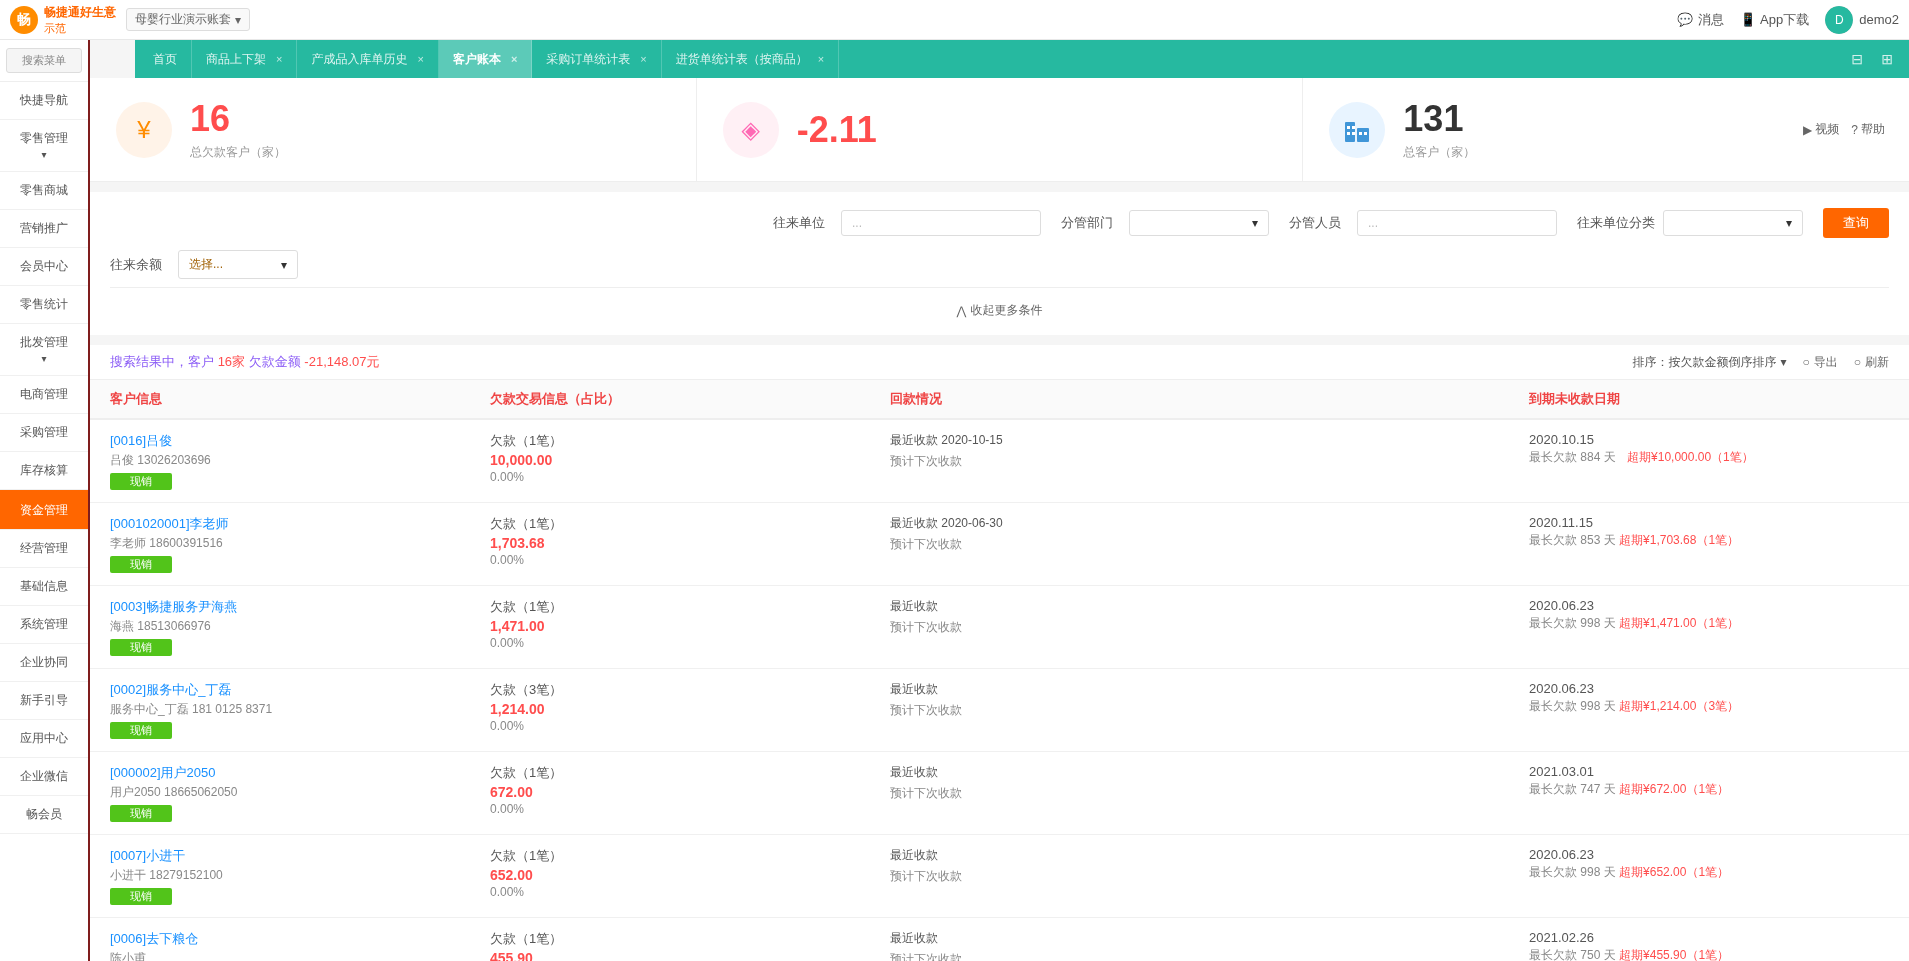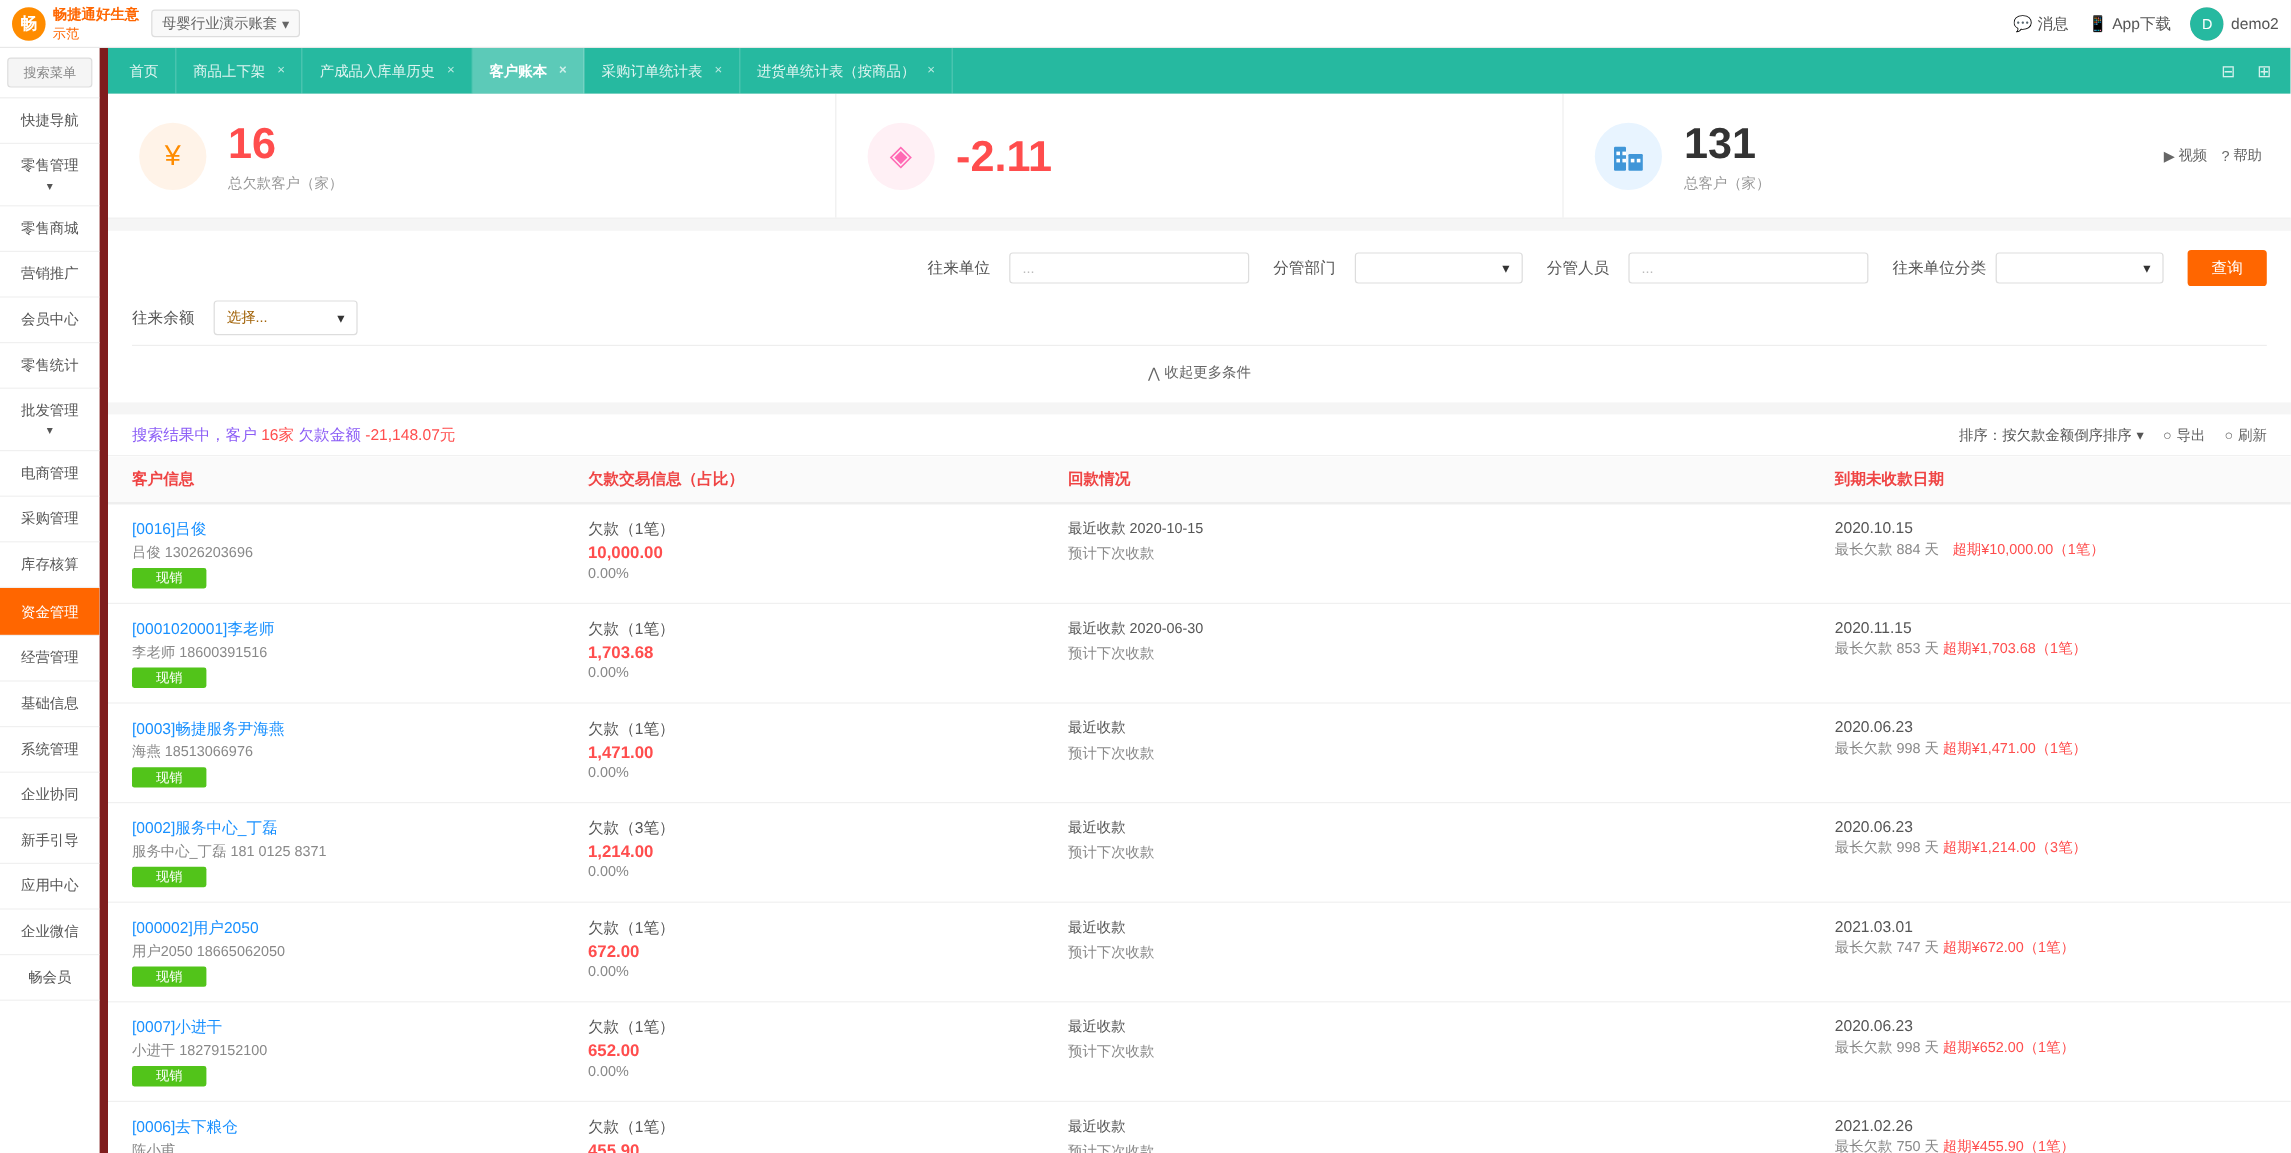--- a/index.html
+++ b/index.html
@@ -13,30 +13,30 @@
     .logo-icon { width: 28px; height: 28px; background: #ff8c00; border-radius: 50%; display: flex; align-items: center; justify-content: center; color: #fff; font-size: 14px; font-weight: bold; }
     .store-selector { display: flex; align-items: center; gap: 4px; font-size: 12px; color: #666; cursor: pointer; border: 1px solid #ddd; padding: 2px 8px; border-radius: 3px; background: #f9f9f9; }
     .top-bar-right { display: flex; align-items: center; gap: 16px; font-size: 13px; color: #555; }
     .top-bar-right .user-info { display: flex; align-items: center; gap: 6px; cursor: pointer; }
     .avatar { width: 28px; height: 28px; border-radius: 50%; background: #ccc; overflow: hidden; display: flex; align-items: center; justify-content: center; font-size: 11px; color: #fff; }
 
     
     .main-area { display: flex; flex: 1; overflow: hidden; }
 
     
-    .sidebar { width: 90px; background: #fff; border-right: 7px solid #7f1d1d; display: flex; flex-direction: column; flex-shrink: 0; overflow-y: auto; }
+    .sidebar { width: 90px; background: #fff; border-right: 2px solid #7f1d1d; display: flex; flex-direction: column; flex-shrink: 0; overflow-y: auto; }
     .sidebar-search { padding: 8px 6px; border-bottom: 1px solid #eee; }
     .sidebar-search-btn { width: 100%; background: #f5f5f5; border: 1px solid #ddd; border-radius: 3px; padding: 4px; font-size: 11px; color: #888; cursor: pointer; text-align: center; }
     .sidebar-item { padding: 10px 6px; text-align: center; cursor: pointer; color: #555; font-size: 12px; border-bottom: 1px solid #f0f0f0; }
     .sidebar-item.active { background: #ff6600; color: #fff; }
     .sidebar-item .item-label { margin-top: 2px; }
     .sidebar-nav-item { padding: 10px 6px; text-align: center; cursor: pointer; color: #555; font-size: 12px; border-bottom: 1px solid #f0f0f0; }
 
     
-    .tab-bar { height: 38px; background: #26b9a0; display: flex; align-items: center; padding: 0 4px; flex-shrink: 0; }
+    .tab-bar { height: 38px; background: #26b9a0; display: flex; align-items: center; padding: 0 4px; flex-shrink: 0; margin-left: 45px; }
     .tab { display: flex; align-items: center; padding: 0 14px; height: 38px; font-size: 12px; color: rgba(255,255,255,0.85); cursor: pointer; border-right: 1px solid rgba(255,255,255,0.2); gap: 6px; }
     .tab.active { background: rgba(255,255,255,0.25); color: #fff; font-weight: bold; }
     .tab .close-tab { font-size: 11px; color: rgba(255,255,255,0.7); cursor: pointer; margin-left: 4px; }
     .tab-bar-end { margin-left: auto; display: flex; gap: 6px; padding-right: 6px; }
     .tab-bar-btn { width: 24px; height: 24px; display: flex; align-items: center; justify-content: center; color: rgba(255,255,255,0.8); cursor: pointer; font-size: 14px; }
 
     
     .stats-row { display: flex; background: #fff; margin-bottom: 10px; border-bottom: 1px solid #eee; }
     .stat-card { flex: 1; padding: 20px 24px; display: flex; align-items: center; gap: 16px; border-right: 1px solid #eee; }
     .stat-card:last-child { border-right: none; }

